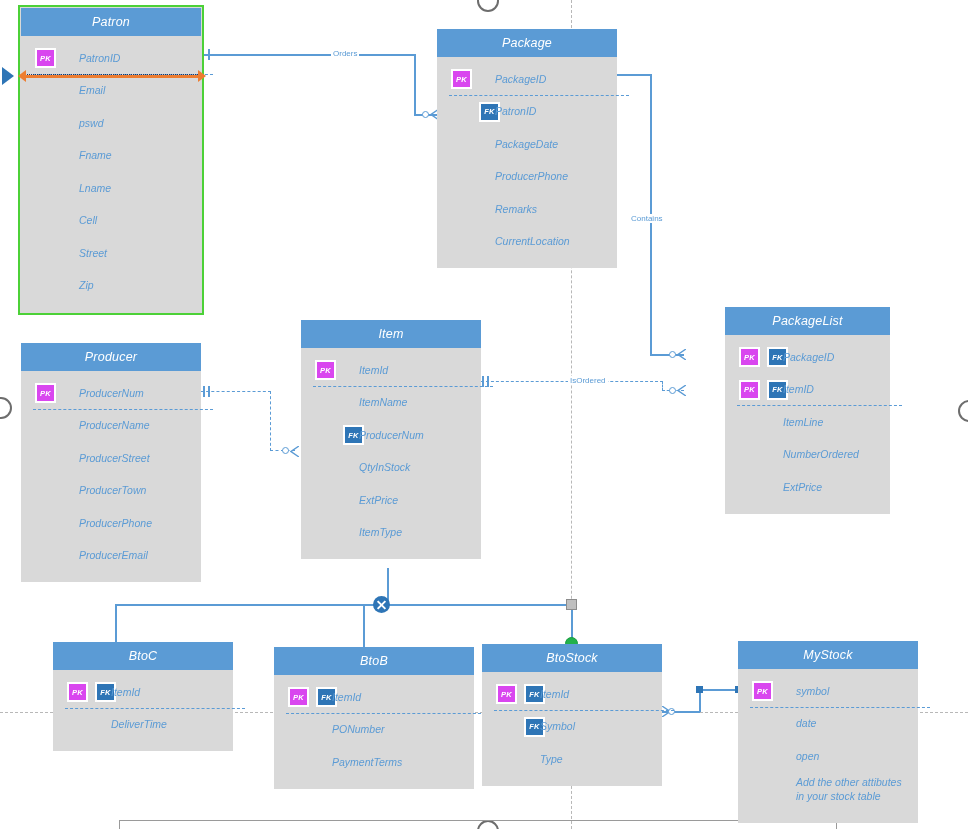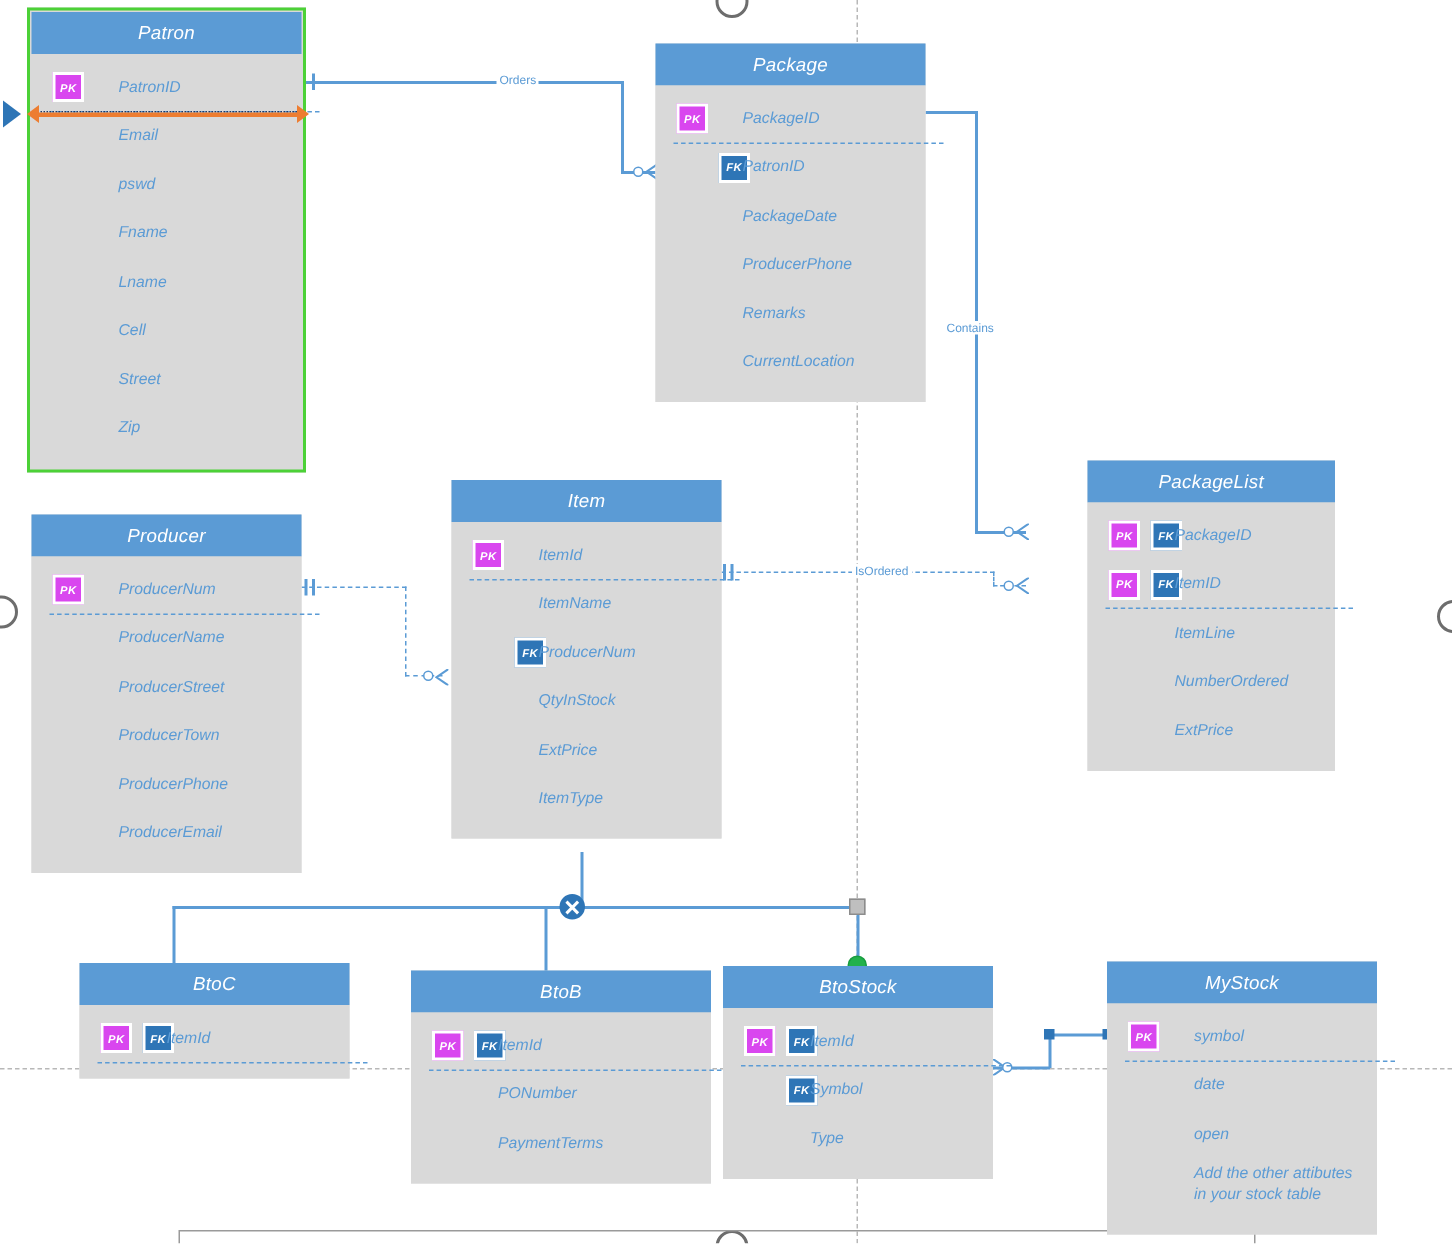--- a/index.html
+++ b/index.html
@@ -436,20 +436,23 @@
       </div>
       <div class="entity" style="left: 25px; top: 642px; width: 180px; margin-left: 28px;">
         <div class="ent-title">BtoC</div>
         <div class="ent-body" style="padding-top: 6px; padding-bottom: 10px;">
           <div class="attr">
             <div class="badge pk s0">PK</div>
             <div class="badge fk s1">FK</div>
             <div class="name">ItemId</div>
           </div>
           <div class="pkdiv" style="position: relative; margin-top: -1px;"></div>
+          <div class="attr">
+            <div class="name">DeliverTime</div>
+          </div>
         </div>
       </div>
       <div class="entity" style="left: 274px; top: 647px; width: 200px;">
         <div class="ent-title">BtoB</div>
         <div class="ent-body" style="padding-top: 6px; padding-bottom: 10px;">
           <div class="attr">
             <div class="badge pk s0">PK</div>
             <div class="badge fk s1">FK</div>
             <div class="name">ItemId</div>
           </div>

